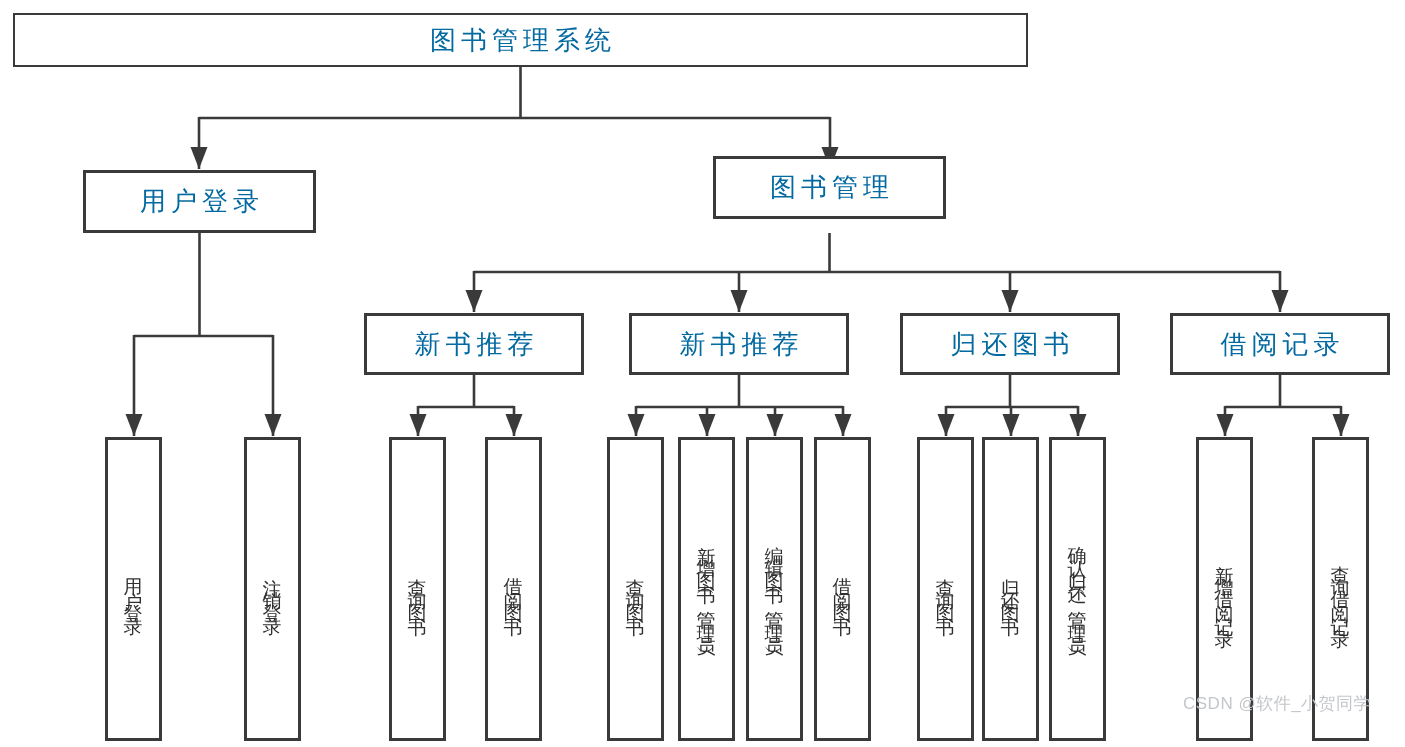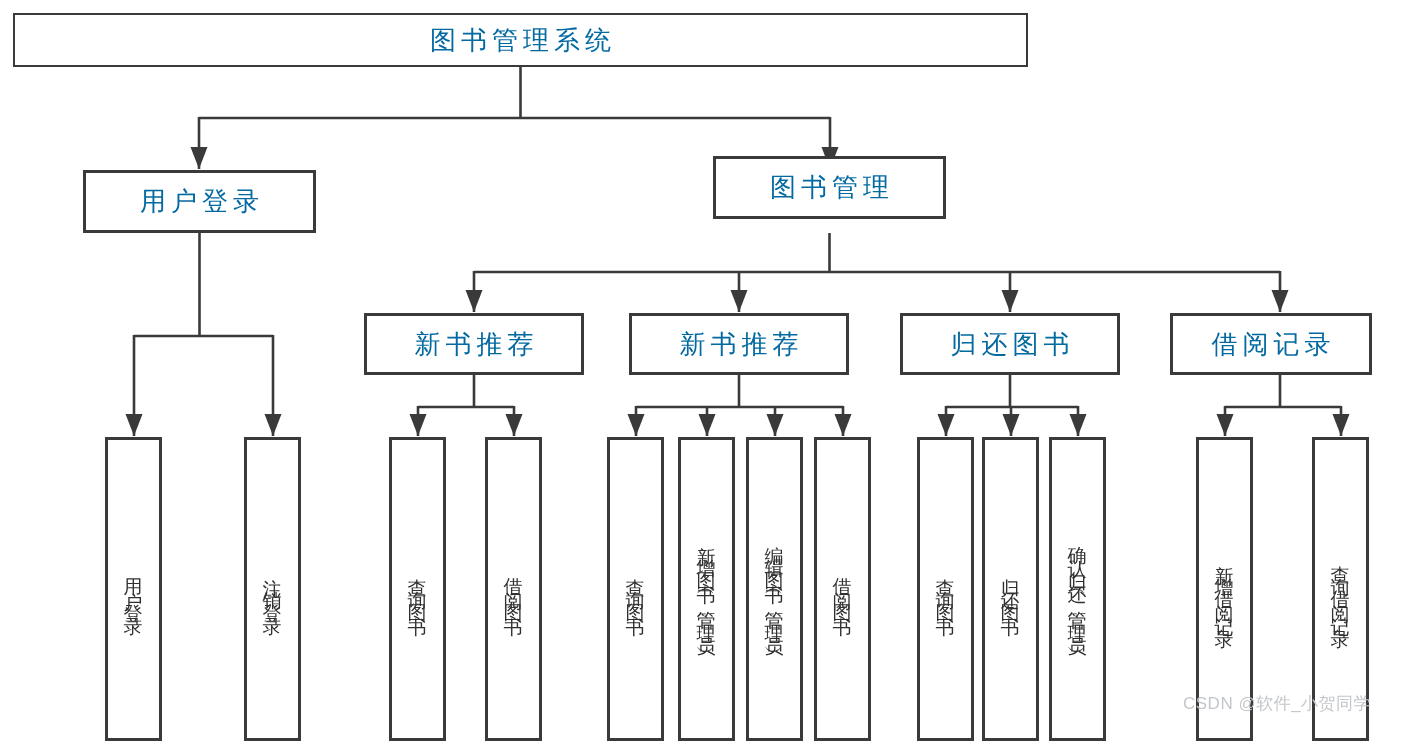--- a/index.html
+++ b/index.html
@@ -95,21 +95,21 @@
   </svg>
 
   <div class="box thin" style="left:13px;top:13px;width:1015px;height:54px;">图书管理系统</div>
 
   <div class="box" style="left:83px;top:170px;width:233px;height:63px;">用户登录</div>
   <div class="box" style="left:713px;top:156px;width:233px;height:63px;">图书管理</div>
 
   <div class="box" style="left:364px;top:313px;width:220px;height:62px;">新书推荐</div>
   <div class="box" style="left:629px;top:313px;width:220px;height:62px;">新书推荐</div>
   <div class="box" style="left:900px;top:313px;width:220px;height:62px;">归还图书</div>
-  <div class="box" style="left:1170px;top:313px;width:202px;height:62px;">借阅记录</div>
+  <div class="box" style="left:1170px;top:313px;width:220px;height:62px;">借阅记录</div>
 
   <div class="vbox" style="left:105px;top:437px;width:57px;height:304px;">用户登录</div>
   <div class="vbox" style="left:244px;top:437px;width:57px;height:304px;">注销登录</div>
 
   <div class="vbox" style="left:389px;top:437px;width:57px;height:304px;">查询图书</div>
   <div class="vbox" style="left:485px;top:437px;width:57px;height:304px;">借阅图书</div>
 
   <div class="vbox" style="left:607px;top:437px;width:57px;height:304px;">查询图书</div>
   <div class="vbox" style="left:678px;top:437px;width:57px;height:304px;">新增图书（管理员）</div>
   <div class="vbox" style="left:746px;top:437px;width:57px;height:304px;">编辑图书（管理员）</div>

